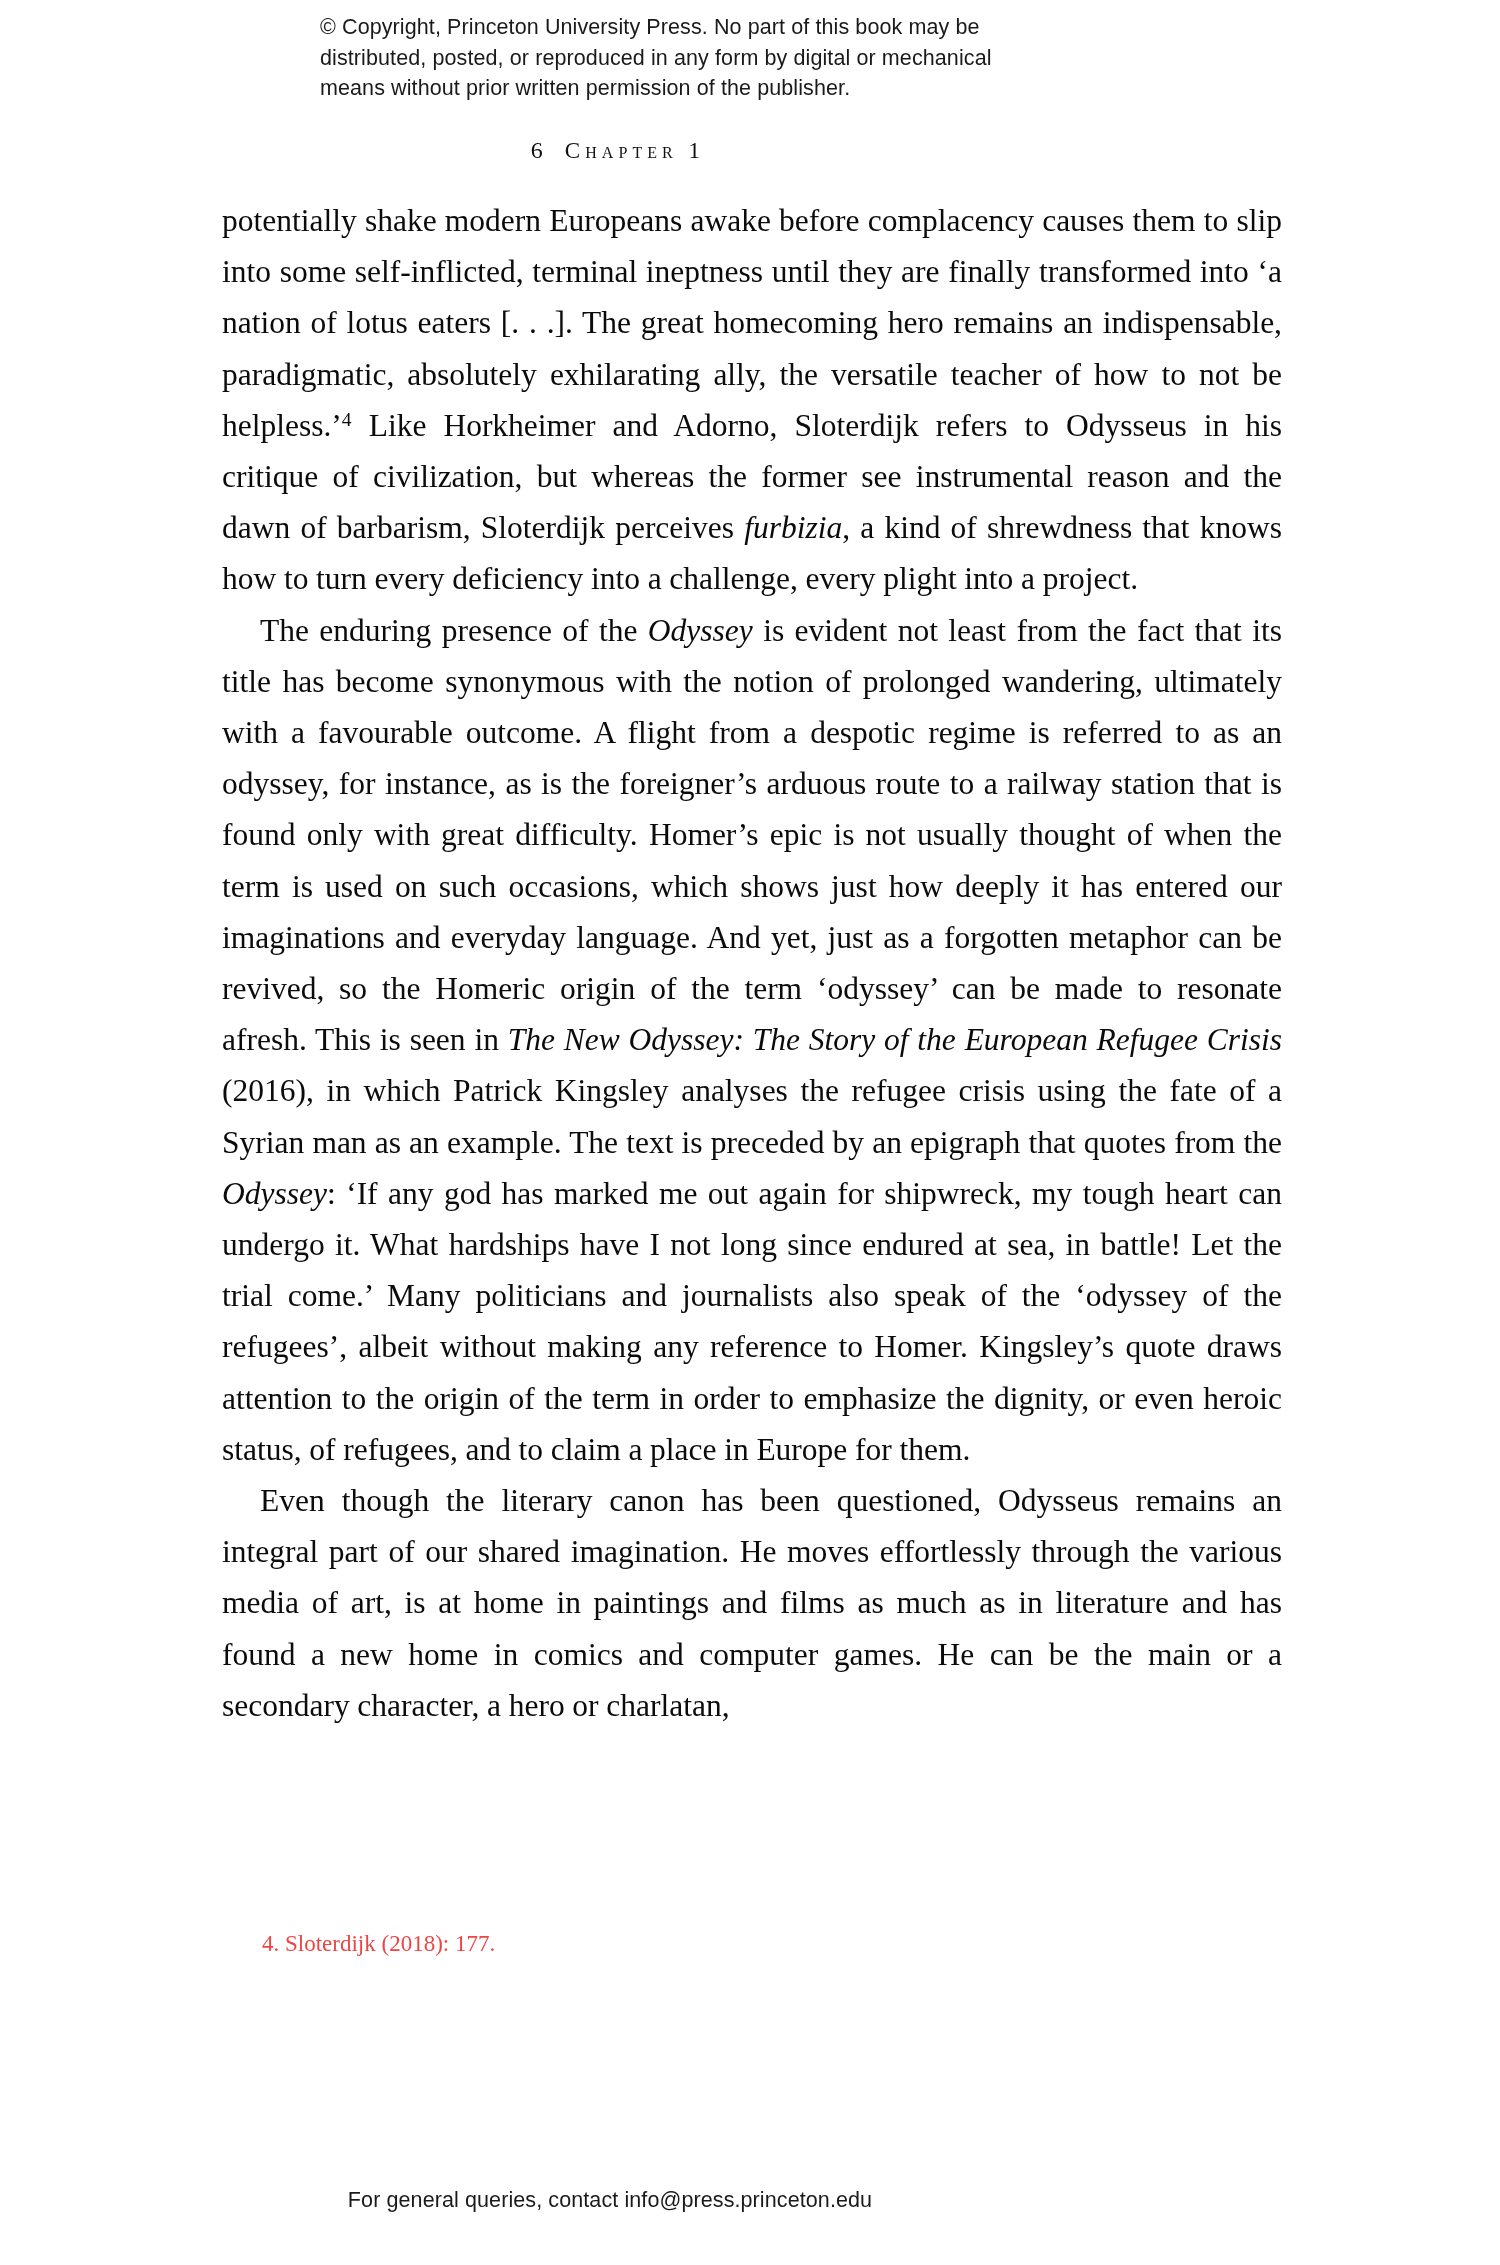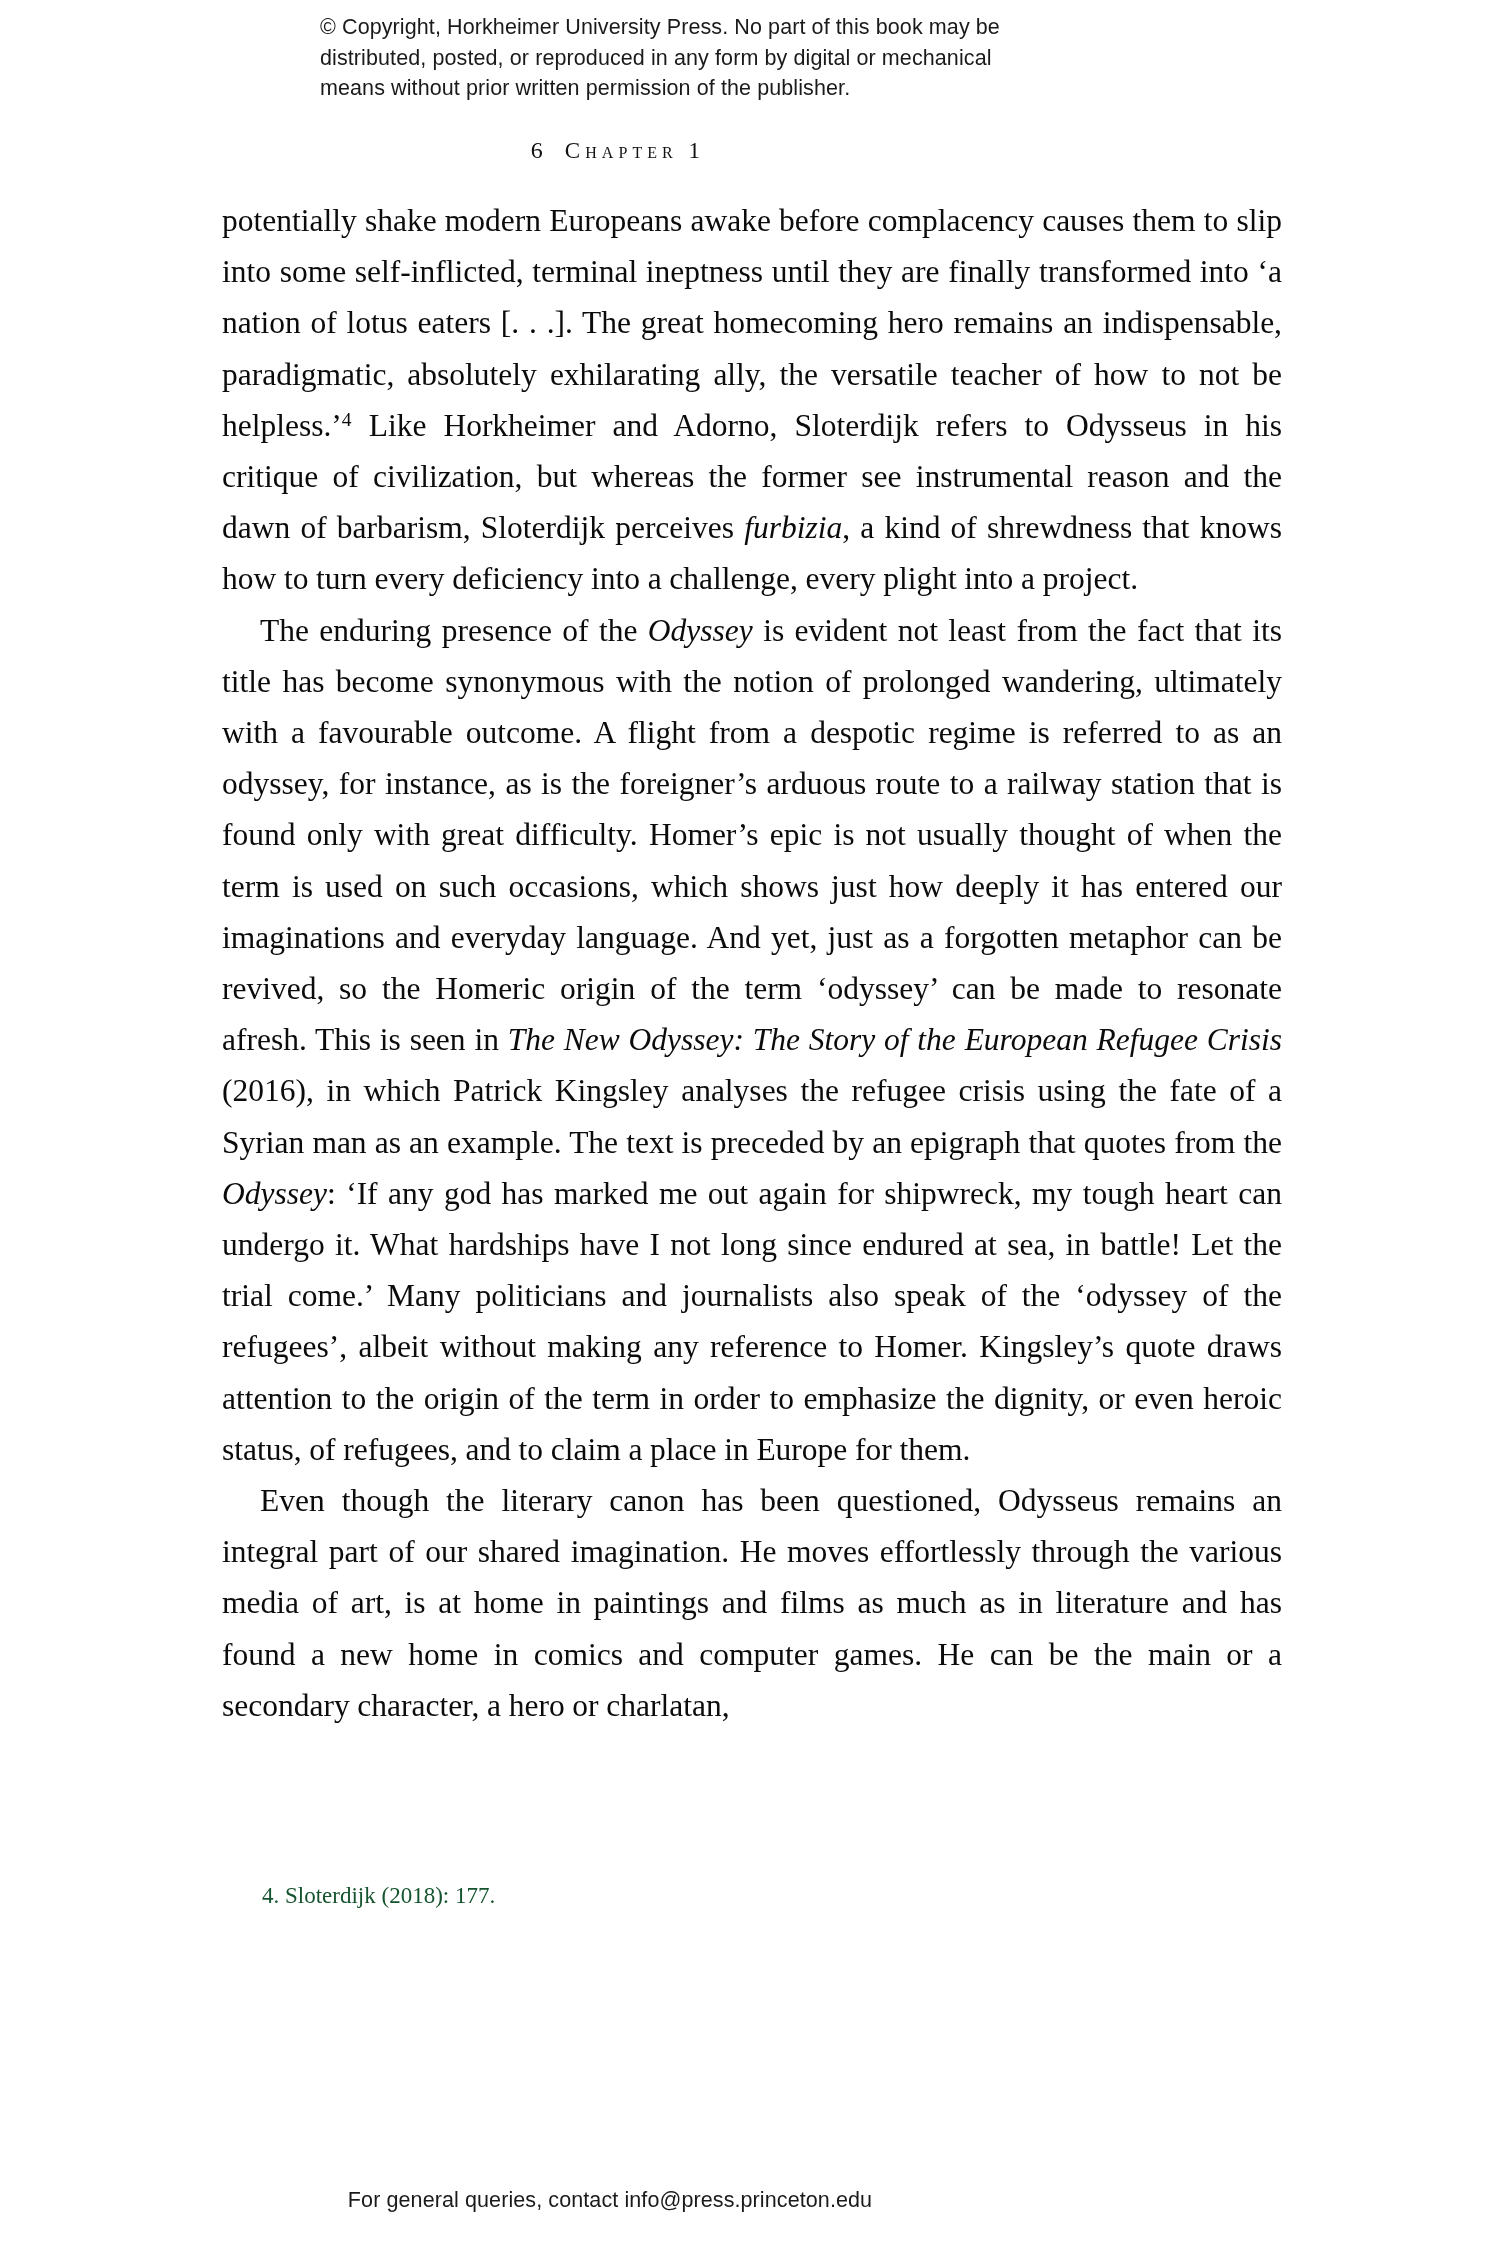--- a/index.html
+++ b/index.html
@@ -81,26 +81,26 @@
   .para sup {
     font-size: 0.62em;
     vertical-align: 0.52em;
     line-height: 0;
   }
 
   
   .footnote {
     position: absolute;
     left: 262px;
-    top: 1880px;
+    top: 1928px;
     width: 900px;
     font-family: "Liberation Serif", serif;
     font-size: 23px;
     line-height: 32px;
-    color: #14532d;
+    color: #ef4444;
   }
 
   
   .queries {
     position: absolute;
     left: 0;
     top: 2188px;
     width: 1220px;
     text-align: center;
     font-family: "Liberation Sans", sans-serif;
@@ -108,21 +108,21 @@
     color: #1a1a1a;
     letter-spacing: 0.1px;
   }
 </style>
 </head>
 <body>
 
 <div class="page">
 
   <div class="copyright">
-    <div>© Copyright, Horkheimer University Press. No part of this book may be</div>
+    <div>© Copyright, Princeton University Press. No part of this book may be</div>
     <div>distributed, posted, or reproduced in any form by digital or mechanical</div>
     <div>means without prior written permission of the publisher.</div>
   </div>
 
   <div class="running-head">
     <span class="folio">6</span><span class="chap">Chapter 1</span>
   </div>
 
   <div class="textblock">
     <p class="para" id="para-1"><span>potentially shake modern Europeans awake before complacency causes them to slip into some self-inflicted, terminal ineptness until they are finally transformed into ‘a nation of lotus eaters [. . .]. The great homecoming hero remains an indispensable, paradigmatic, absolutely exhilarating ally, the versatile teacher of how to not be helpless.’</span><sup>4</sup><span> Like Horkheimer and Adorno, Sloterdijk refers to Odysseus in his critique of civilization, but whereas the former see instrumental reason and the dawn of barbarism, Sloterdijk perceives </span><i>furbizia</i><span>, a kind of shrewdness that knows how to turn every deficiency into a challenge, every plight into a project.</span></p>

